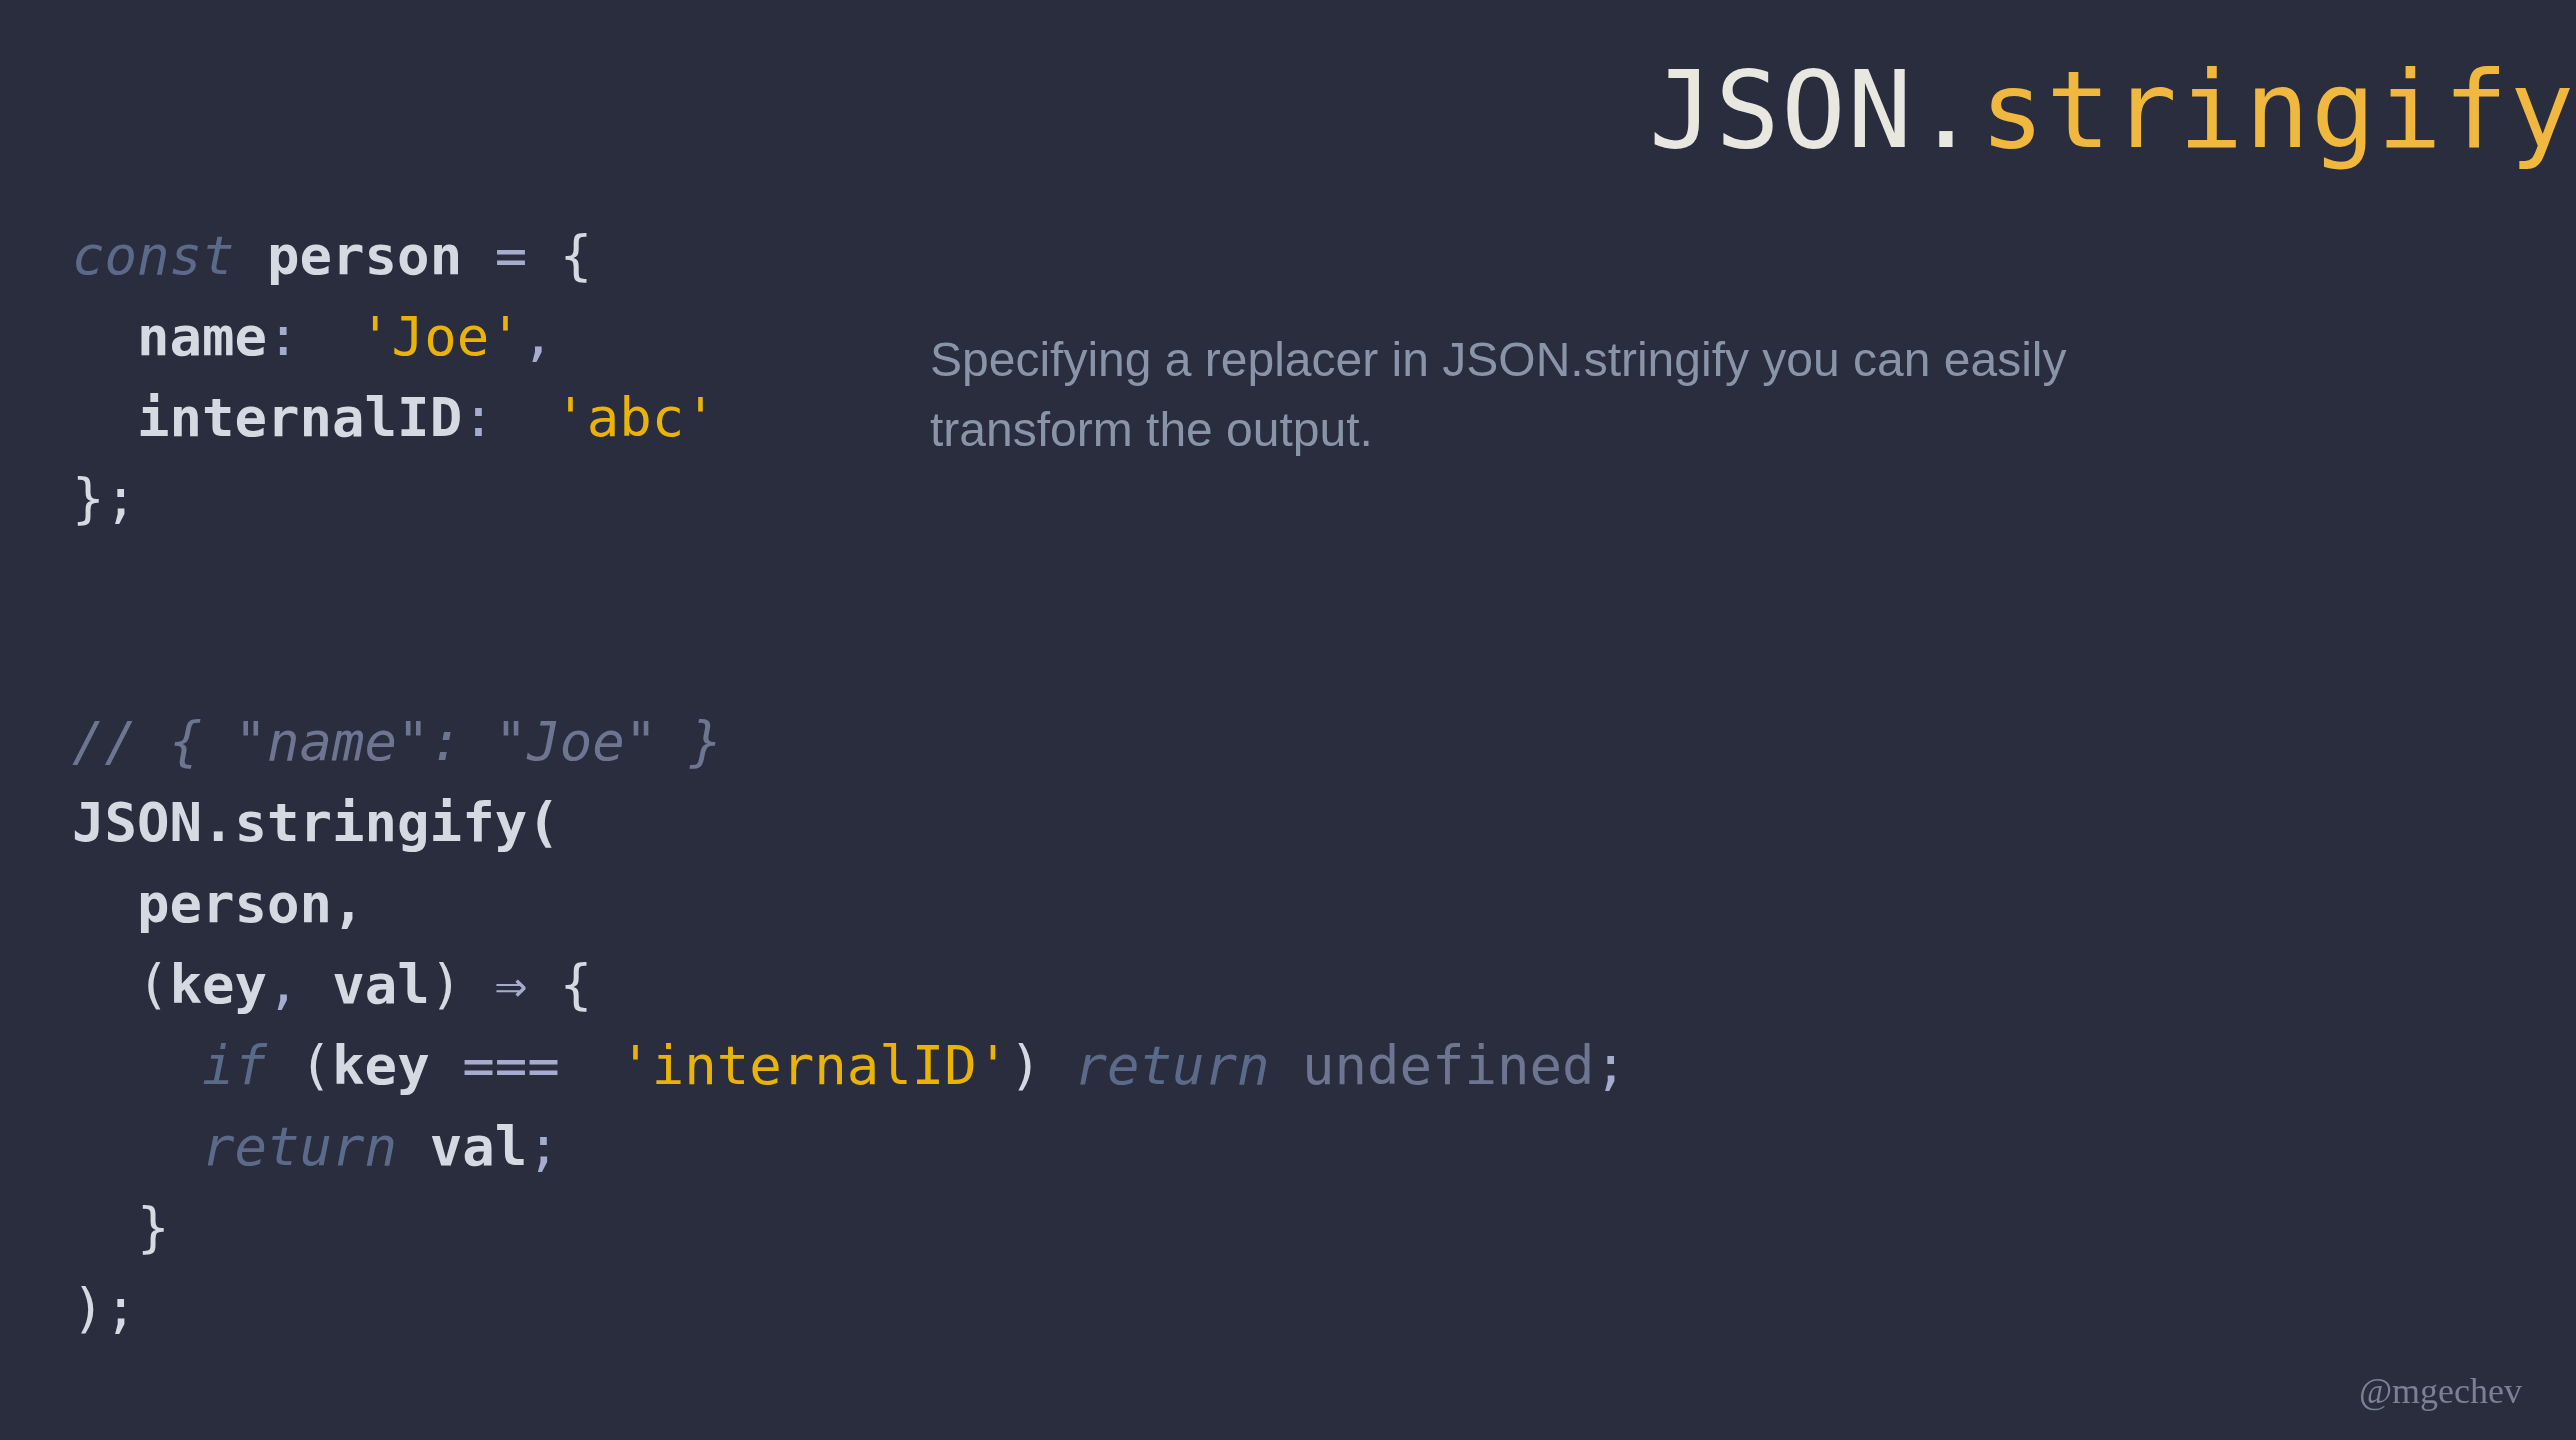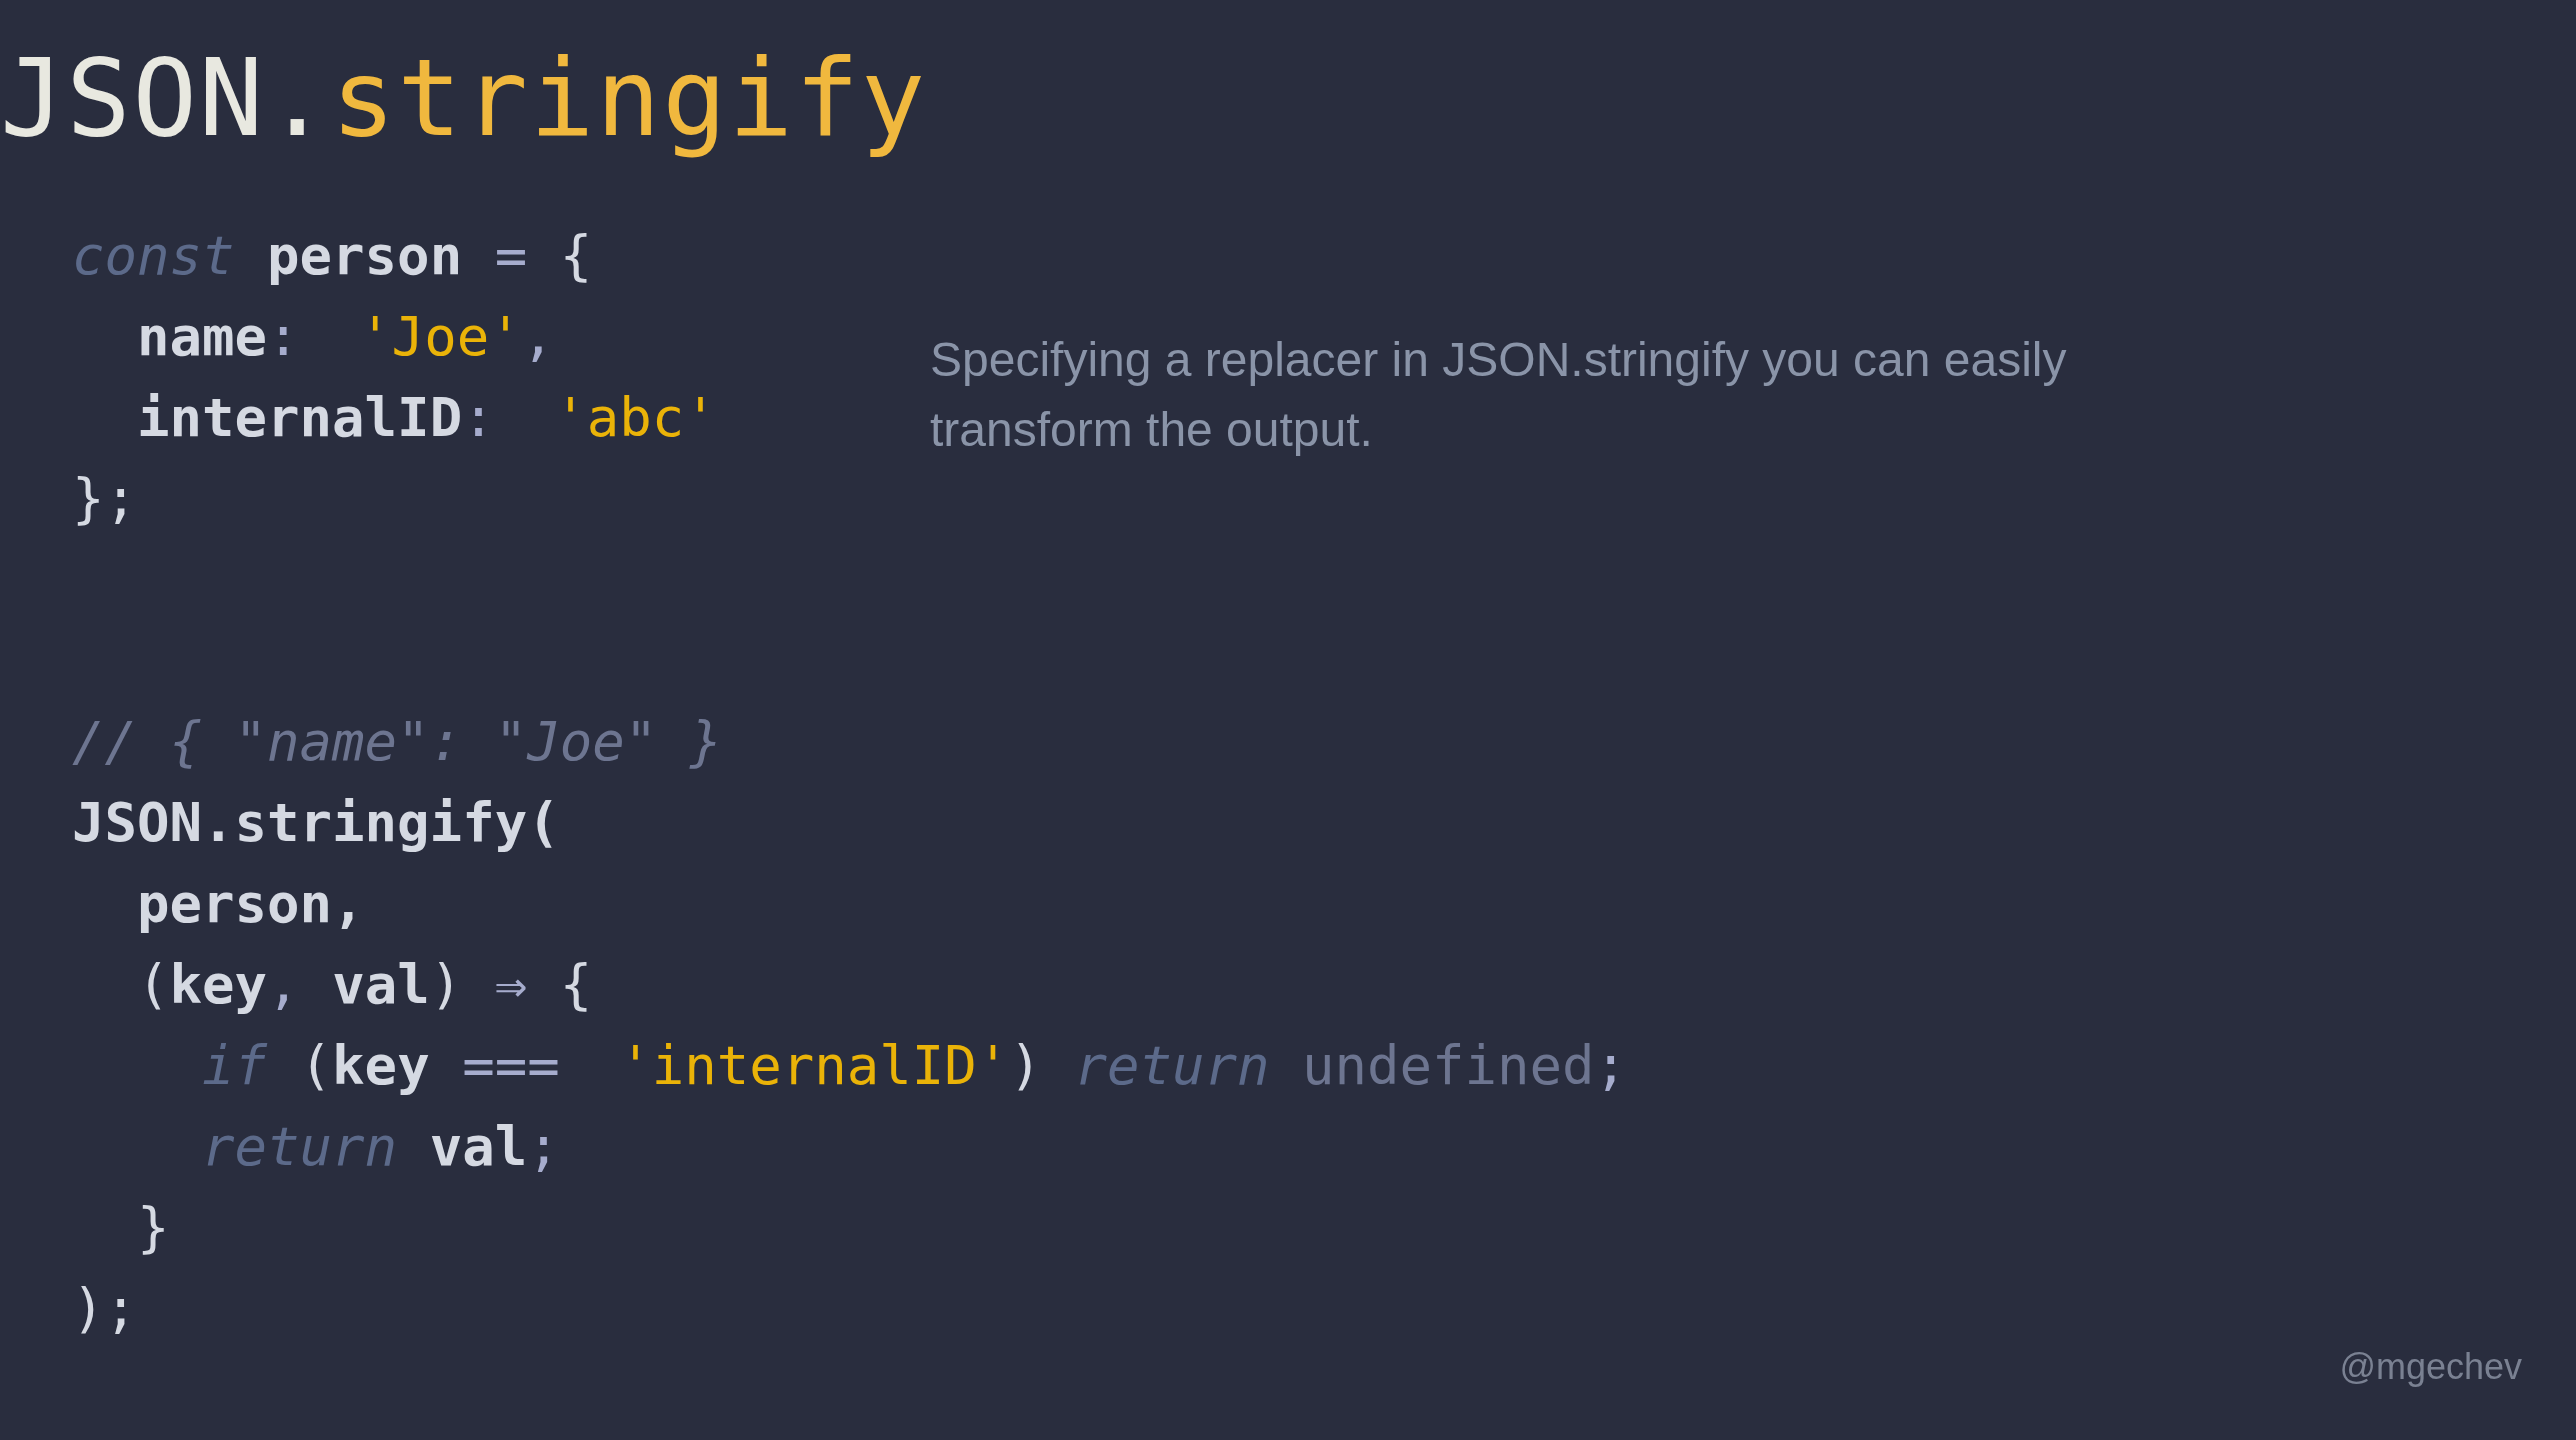--- a/index.html
+++ b/index.html
@@ -9,22 +9,22 @@
   }
   body {
     width: 2576px;
     height: 1440px;
     background: #292d3e;
     font-family: 'Menlo', 'Monaco', 'Consolas', monospace;
     overflow: hidden;
     position: relative;
   }
   .title {
-    text-align: left;
-    padding-top: 36px;
+    text-align: right;
+    padding-top: 48px;
     font-size: 107px;
     letter-spacing: 1.8px;
   }
   .title-part1 {
     color: #e8e8e0;
   }
   .title-part2 {
     color: #f0b83e;
   }
   .code-block {
@@ -45,22 +45,22 @@
     line-height: 1.45;
     color: #8a94a8;
   }
   .description p {
     margin-bottom: 70px;
     margin-top: 12px;
   }
   .handle {
     position: absolute;
     right: 54px;
-    bottom: 52px;
-    font-family: Liberation Sans, sans-serif;
+    bottom: 28px;
+    font-family: Liberation Serif, serif;
     font-size: 36px;
     color: #7a8192;
   }
   
   .c-keyword { color: #5c6a8a; font-style: italic; }
   .c-ident { color: #d5d9e2; font-weight: bold; }
   .c-op { color: #a6accd; }
   .c-brace { color: #d5d9e2; }
   .c-string { color: #eab308; margin-left: 27px; }
   .c-comment { color: #6d7590; font-style: italic; }

